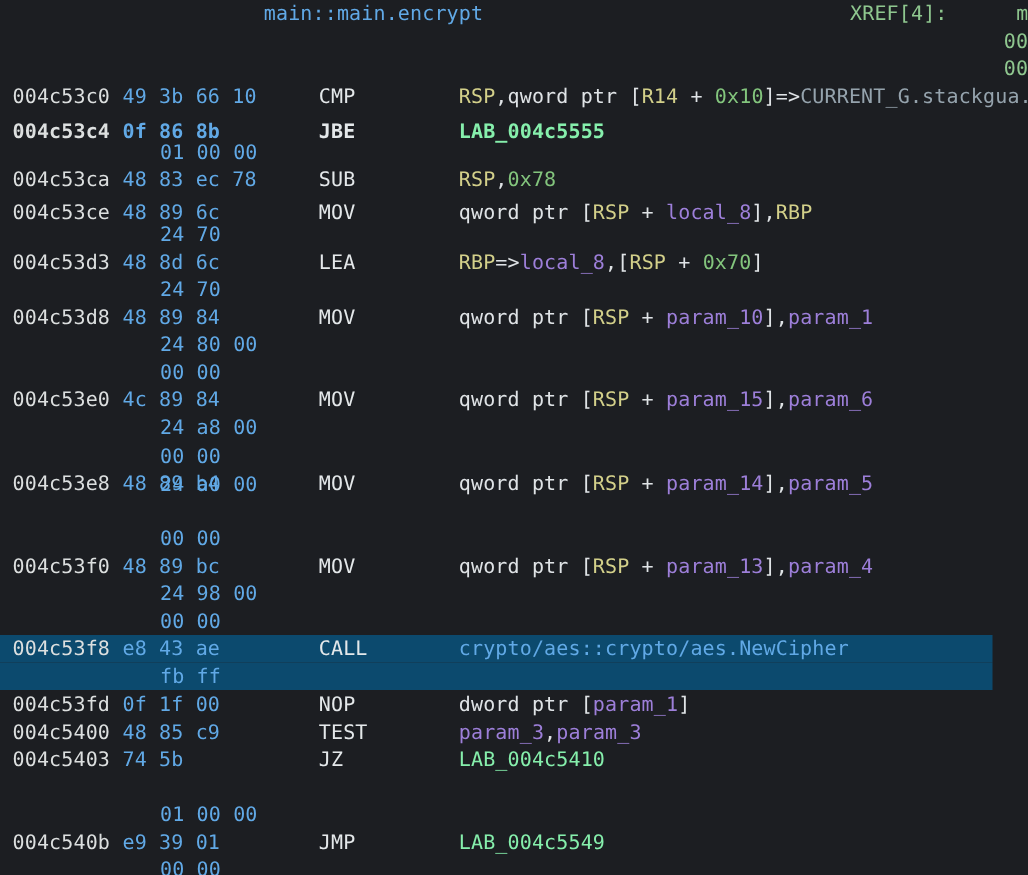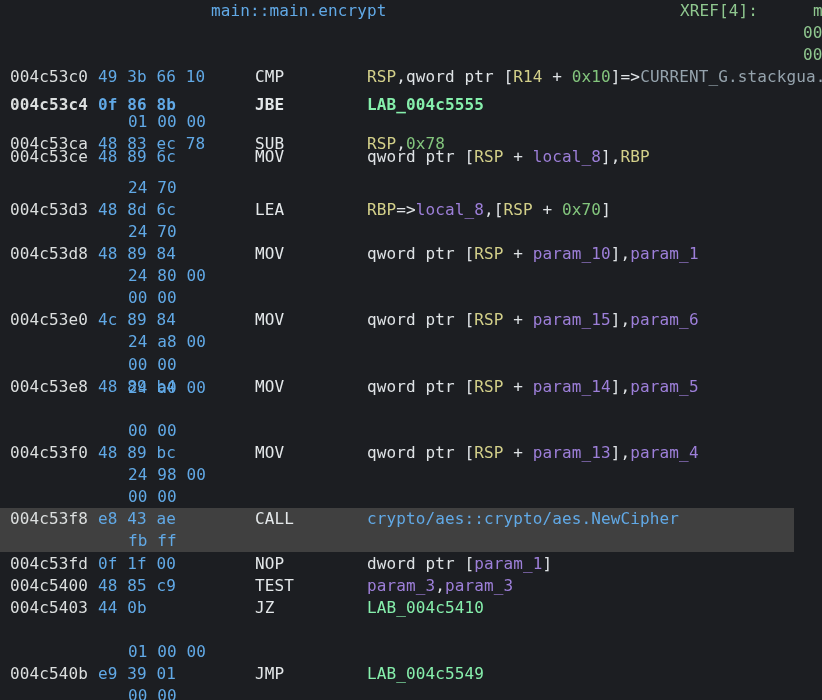--- a/index.html
+++ b/index.html
@@ -4,21 +4,21 @@
 <style>
   html,body{margin:0;padding:0;}
   body{
     width:822px;height:700px;overflow:hidden;
     background:#1c1e22;
     font-family:"DejaVu Sans Mono","Liberation Mono",monospace;
     font-size:16px;letter-spacing:.12px;
   }
   #listing{position:relative;width:822px;height:700px;overflow:hidden;}
   .row{position:absolute;left:0;width:794px;height:22.1px;line-height:22.2px;}
-  .row.hl{background:#404040;}
+  .row.hl{background:#0c4a6e;}
   .fx{position:absolute;top:0;white-space:pre;}
   .t-addr{left:10px;}
   .t-bytes{left:98px;}
   .t-cont{left:128px;}
   .t-mn{left:255px;}
   .t-ops{left:367px;}
   .t-title{left:211px;}
   .t-xref{left:680px;}
   .t-tail{left:813px;}
   .t-tail2{left:803px;}
@@ -63,21 +63,21 @@
     </div>
     <div class="row" style="top: 110.5px;">
       <span class="fx c-bytes t-cont">01 00 00</span>
     </div>
     <div class="row" style="top: 132.6px;">
       <span class="fx c-addr t-addr">004c53ca</span>
       <span class="fx c-bytes t-bytes">48 83 ec 78</span>
       <span class="fx c-mn t-mn">SUB</span>
       <span class="fx t-ops"><span class="c-reg">RSP</span><span class="c-txt">,</span><span class="c-const">0x78</span></span>
     </div>
-    <div class="row" style="top: 146px;">
+    <div class="row" style="top: 159px;">
       <span class="fx c-addr t-addr">004c53ce</span>
       <span class="fx c-bytes t-bytes">48 89 6c</span>
       <span class="fx c-mn t-mn">MOV</span>
       <span class="fx t-ops"><span class="c-txt">qword ptr [</span><span class="c-reg">RSP</span><span class="c-txt"> + </span><span class="c-var">local_8</span><span class="c-txt">],</span><span class="c-reg">RBP</span></span>
     </div>
     <div class="row" style="top: 176.8px;">
       <span class="fx c-bytes t-cont">24 70</span>
     </div>
     <div class="row" style="top: 198.9px;">
       <span class="fx c-addr t-addr">004c53d3</span>
@@ -152,21 +152,21 @@
       <span class="fx t-ops"><span class="c-txt">dword ptr [</span><span class="c-var">param_1</span><span class="c-txt">]</span></span>
     </div>
     <div class="row" style="top: 574.6px;">
       <span class="fx c-addr t-addr">004c5400</span>
       <span class="fx c-bytes t-bytes">48 85 c9</span>
       <span class="fx c-mn t-mn">TEST</span>
       <span class="fx t-ops"><span class="c-var">param_3</span><span class="c-txt">,</span><span class="c-var">param_3</span></span>
     </div>
     <div class="row" style="top: 596.7px;">
       <span class="fx c-addr t-addr">004c5403</span>
-      <span class="fx c-bytes t-bytes">44 0b</span>
+      <span class="fx c-bytes t-bytes">74 5b</span>
       <span class="fx c-mn t-mn">JZ</span>
       <span class="fx t-ops"><span class="c-lab">LAB_004c5410</span></span>
     </div>
     <div class="row" style="top: 640.9px;">
       <span class="fx c-bytes t-cont">01 00 00</span>
     </div>
     <div class="row" style="top: 663px;">
       <span class="fx c-addr t-addr">004c540b</span>
       <span class="fx c-bytes t-bytes">e9 39 01</span>
       <span class="fx c-mn t-mn">JMP</span>

